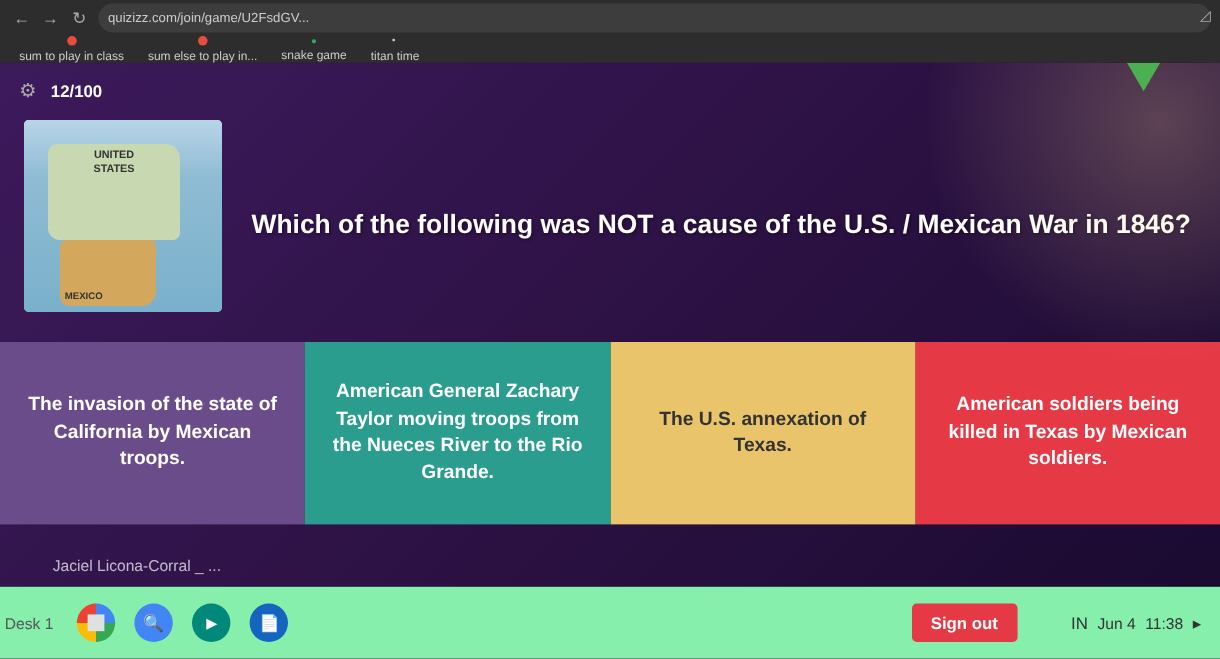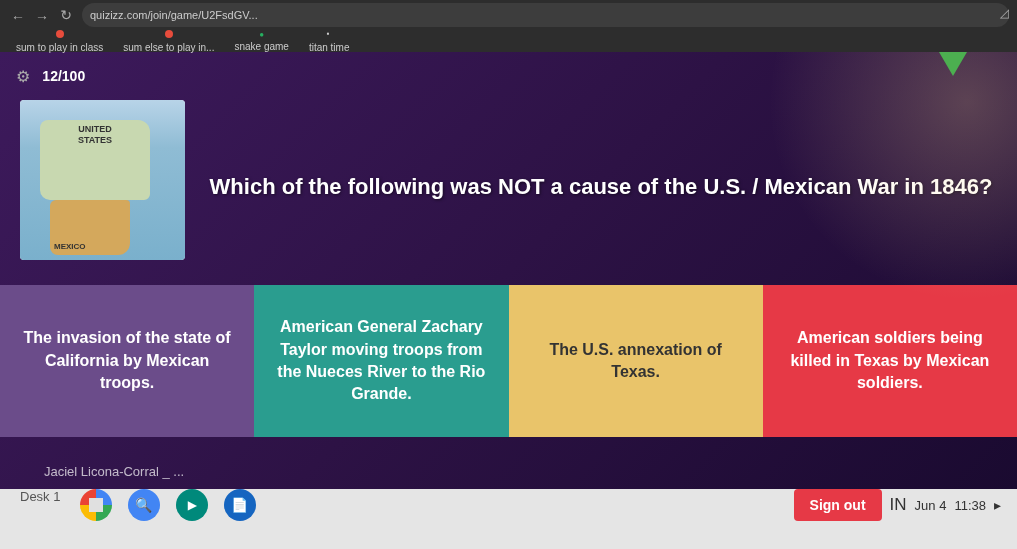--- a/index.html
+++ b/index.html
@@ -221,25 +221,25 @@
       position: absolute;
       bottom: 10px;
       left: 16px;
       color: rgba(255,255,255,0.7);
       font-size: 13px;
       margin-left: 28px;
     }
 
     
     .taskbar {
-      background: #e5e5e5;
+      background: #86efac;
       height: 60px;
       display: flex;
-      align-items: flex-start;
-      padding: 0 20px;
+      align-items: center;
+      padding: 0 4px;
       gap: 12px;
       position: relative;
     }
     .taskbar-label {
       color: #555;
       font-size: 13px;
       margin-right: 8px;
     }
     .taskbar-icons {
       display: flex;
@@ -267,21 +267,22 @@
       color: white;
       border: none;
       padding: 8px 16px;
       border-radius: 4px;
       font-size: 14px;
       font-weight: bold;
       cursor: pointer;
     }
     .taskbar-text {
       color: #333;
-      font-size: 17px;
+      font-size: 14px;
+      margin-left: 37px;
     }
     .taskbar-date {
       color: #333;
       font-size: 13px;
     }
     .wifi-icon {
       color: #333;
       font-size: 14px;
     }
 

